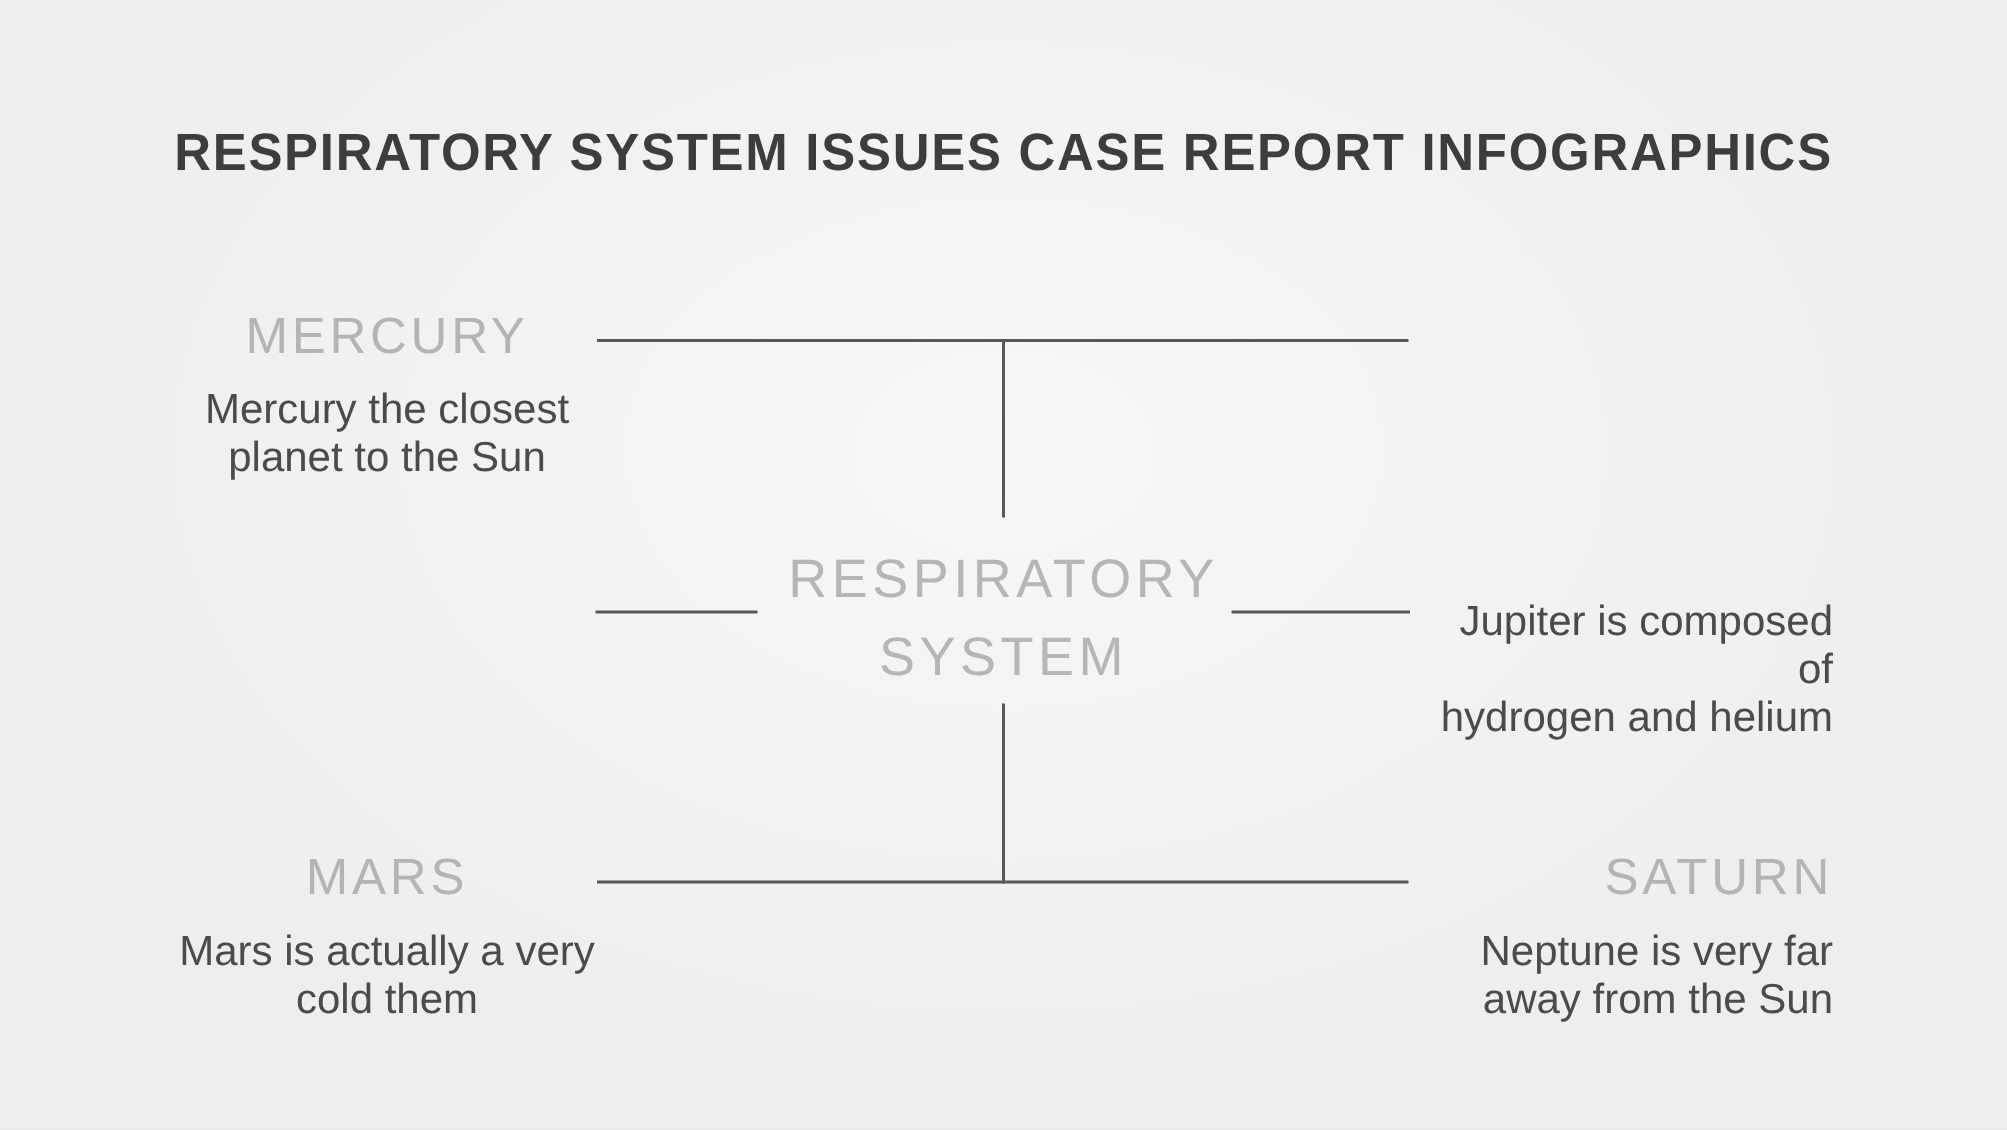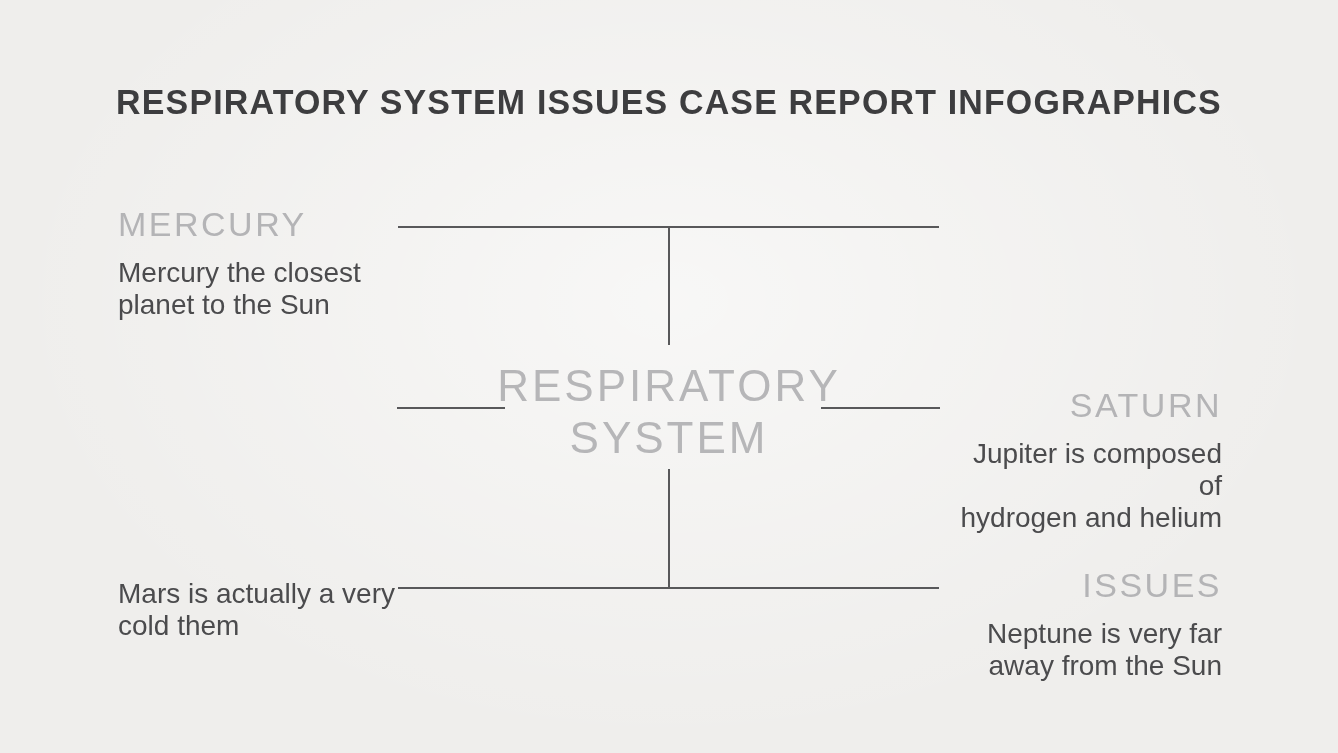--- a/index.html
+++ b/index.html
@@ -27,21 +27,21 @@
     font-weight: 600;
     letter-spacing: 1.2px;
     color: #3d3d3f;
     transform: scaleX(0.97);
     white-space: nowrap;
   }
   .planet-block {
     position: absolute;
     width: 280px;
   }
-  .planet-block.left  { left: 118px; text-align: left; }
+  .planet-block.left  { left: 118px; text-align: center; }
   .planet-block.right { right: 116px; text-align: right; }
   .planet-name {
     font-size: 34px;
     font-weight: 400;
     letter-spacing: 2.5px;
     line-height: 40px;
     color: #b4b4b6;
     white-space: nowrap;
   }
   .planet-desc {
@@ -50,21 +50,21 @@
     line-height: 32px;
     color: #4b4b4d;
     white-space: pre-line;
   }
   .center-label {
     position: absolute;
     left: 399px;
     top: 360px;
     width: 540px;
     text-align: center;
-    font-size: 44px;
+    font-size: 36px;
     letter-spacing: 3px;
     line-height: 52px;
     color: #b6b6b8;
     white-space: pre-line;
   }
   .line {
     position: absolute;
     background: #58585a;
   }
   .line.h { height: 2px; }
@@ -92,28 +92,28 @@
 
   <div class="center-label">RESPIRATORY
 SYSTEM</div>
 
   <div class="planet-block left" style="top: 204px;">
     <div class="planet-name">MERCURY</div>
     <div class="planet-desc">Mercury the closest
 planet to the Sun</div>
   </div>
   <div class="planet-block left" style="top: 565px;">
+    <div class="planet-name">MARS</div>
     <div class="planet-desc">Mars is actually a very
 cold them</div>
   </div>
 
   <div class="planet-block right" style="top: 385px;">
-    <div class="planet-name">SATURN</div>
     <div class="planet-desc">Jupiter is composed of
 hydrogen and helium</div>
   </div>
   <div class="planet-block right" style="top: 565px;">
-    <div class="planet-name">ISSUES</div>
+    <div class="planet-name">SATURN</div>
     <div class="planet-desc">Neptune is very far
 away from the Sun</div>
   </div>
 
 </div>
 
 </body></html>

